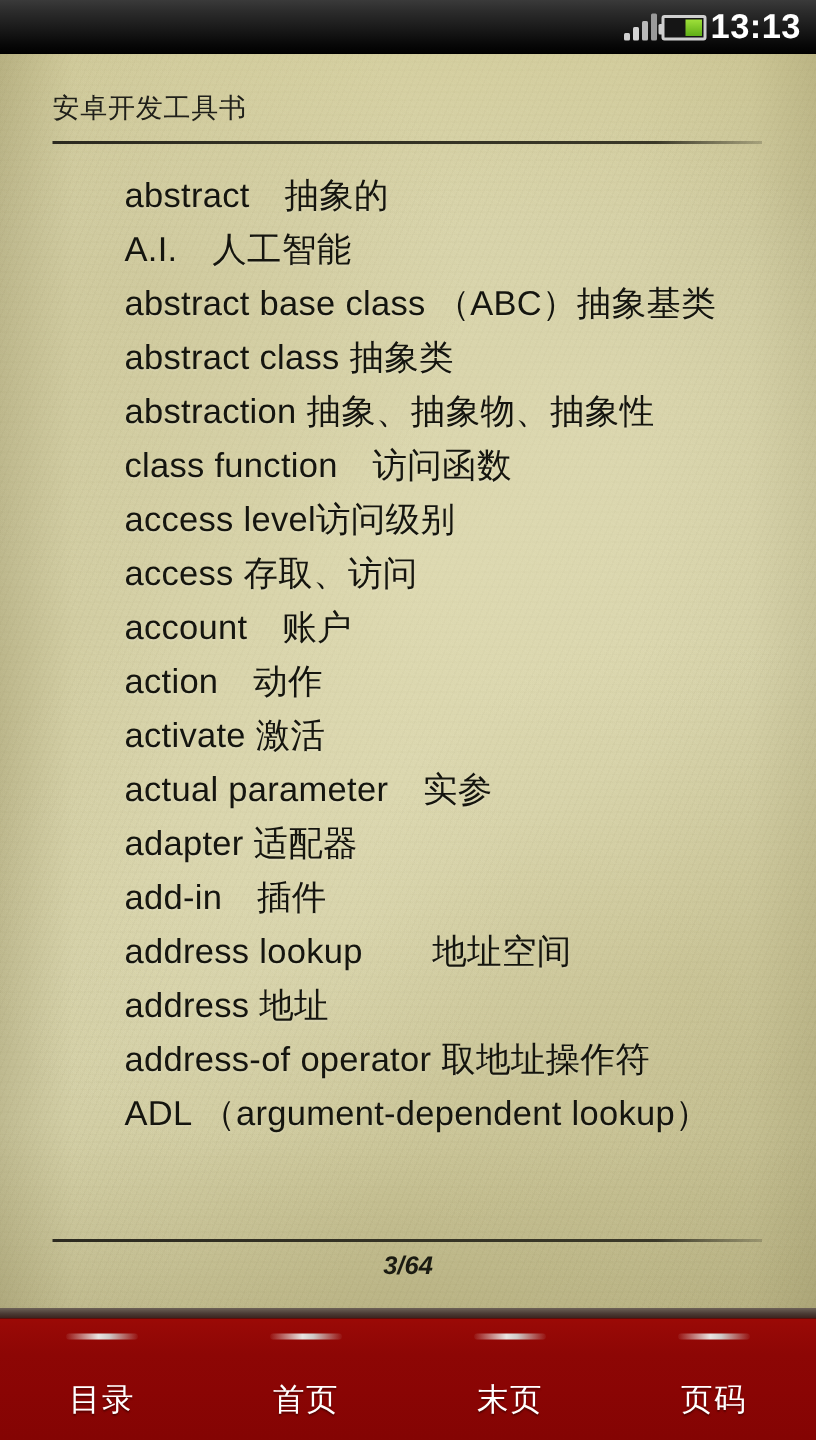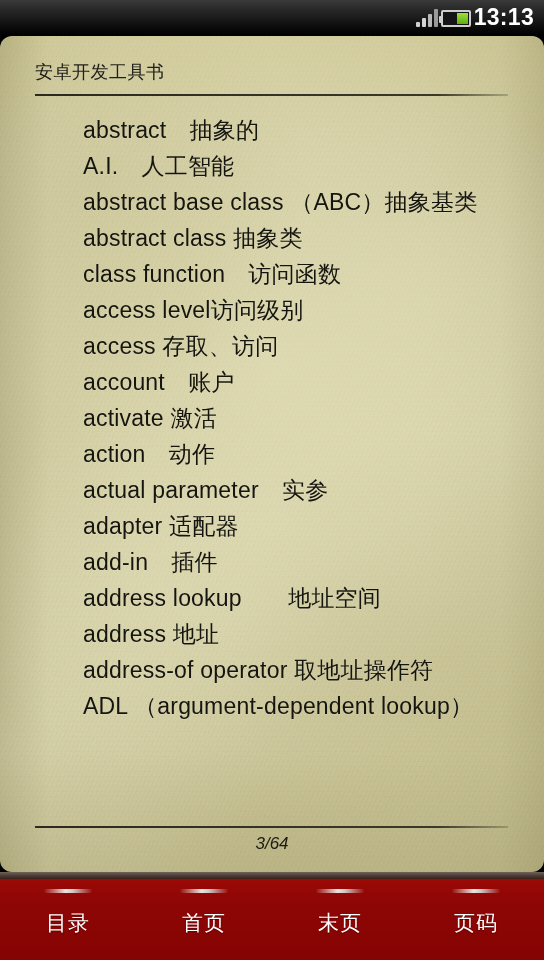--- a/index.html
+++ b/index.html
@@ -109,21 +109,20 @@
       radial-gradient(ellipse 120% 90% at 50% 40%, rgba(232,228,190,0.55) 0%, rgba(232,228,190,0) 60%),
       linear-gradient(to right, rgba(120,112,66,0.30) 0%, rgba(120,112,66,0.03) 9%, rgba(120,112,66,0) 22%,
                                 rgba(120,112,66,0) 78%, rgba(120,112,66,0.05) 92%, rgba(120,112,66,0.22) 100%),
       linear-gradient(to bottom, rgba(205,197,140,0.45) 0%, rgba(205,197,140,0.0) 14%,
                                  rgba(205,197,140,0.0) 86%, rgba(150,142,92,0.28) 100%),
       repeating-linear-gradient(27deg, rgba(255,255,255,0.035) 0px, rgba(255,255,255,0.035) 1px, rgba(0,0,0,0.0) 1px, rgba(0,0,0,0.0) 3px),
       repeating-linear-gradient(113deg, rgba(90,82,46,0.045) 0px, rgba(90,82,46,0.045) 1px, rgba(0,0,0,0.0) 1px, rgba(0,0,0,0.0) 4px),
       repeating-linear-gradient(0deg, rgba(120,112,66,0.035) 0px, rgba(120,112,66,0.035) 1px, rgba(0,0,0,0) 1px, rgba(0,0,0,0) 5px),
       linear-gradient(150deg, #d9d5ae 0%, #cdc89c 35%, #d5d1a8 62%, #c8c396 100%);
     overflow: hidden;
-    border-radius: 12px;
   }
   
   #page:before {
     content:"";
     position:absolute;
     inset:0;
     background-image:
       radial-gradient(circle at 18% 18%, rgba(176,166,110,0.20) 0%, rgba(176,166,110,0) 26%),
       radial-gradient(circle at 72% 30%, rgba(228,224,188,0.28) 0%, rgba(228,224,188,0) 30%),
       radial-gradient(circle at 30% 66%, rgba(228,224,188,0.22) 0%, rgba(228,224,188,0) 28%),
@@ -176,21 +175,21 @@
     background: linear-gradient(to right, #2c2a20 0%, #3a3828 85%, rgba(58,56,40,0.25) 100%);
   }
   #page-indicator {
     position: absolute;
     left: 0;
     top: 798px;
     width: 544px;
     text-align: center;
     font-size: 17px;
     font-style: italic;
-    font-weight: normal;
+    font-weight: bold;
     color: #1b1b12;
   }
 
   
   #toolbar-sep {
     position: absolute;
     left: 0;
     top: 872px;
     width: 544px;
     height: 7px;
@@ -206,21 +205,21 @@
     display: flex;
     align-items: flex-start;
   }
   .tab {
     flex: 1 1 0;
     height: 81px;
     position: relative;
     display: flex;
     align-items: flex-start;
     justify-content: center;
-    padding-top: 30px;
+    padding-top: 40px;
     box-sizing: border-box;
   }
   .tab .dash {
     position: absolute;
     top: 10px;
     left: 50%;
     transform: translateX(-50%);
     width: 48px;
     height: 4px;
     border-radius: 2px;
@@ -256,26 +255,27 @@
   <div id="page">
 
     <div id="book-title">安卓开发工具书</div>
     <div id="title-rule"></div>
 
     <div id="entry-list">
       <div class="entry">abstract　抽象的</div>
       <div class="entry">A.I.　人工智能</div>
       <div class="entry">abstract base class （ABC）抽象基类</div>
       <div class="entry">abstract class 抽象类</div>
+      <div class="entry">abstraction 抽象、抽象物、抽象性</div>
       <div class="entry">class function　访问函数</div>
       <div class="entry">access level访问级别</div>
       <div class="entry">access 存取、访问</div>
       <div class="entry">account　账户</div>
+      <div class="entry">action　动作</div>
       <div class="entry">activate 激活</div>
-      <div class="entry">action　动作</div>
       <div class="entry">actual parameter　实参</div>
       <div class="entry">adapter 适配器</div>
       <div class="entry">add-in　插件</div>
       <div class="entry">address lookup　　地址空间</div>
       <div class="entry">address 地址</div>
       <div class="entry">address-of operator 取地址操作符</div>
       <div class="entry">ADL （argument-dependent lookup）</div>
     </div>
 
     <div id="page-rule"></div>

